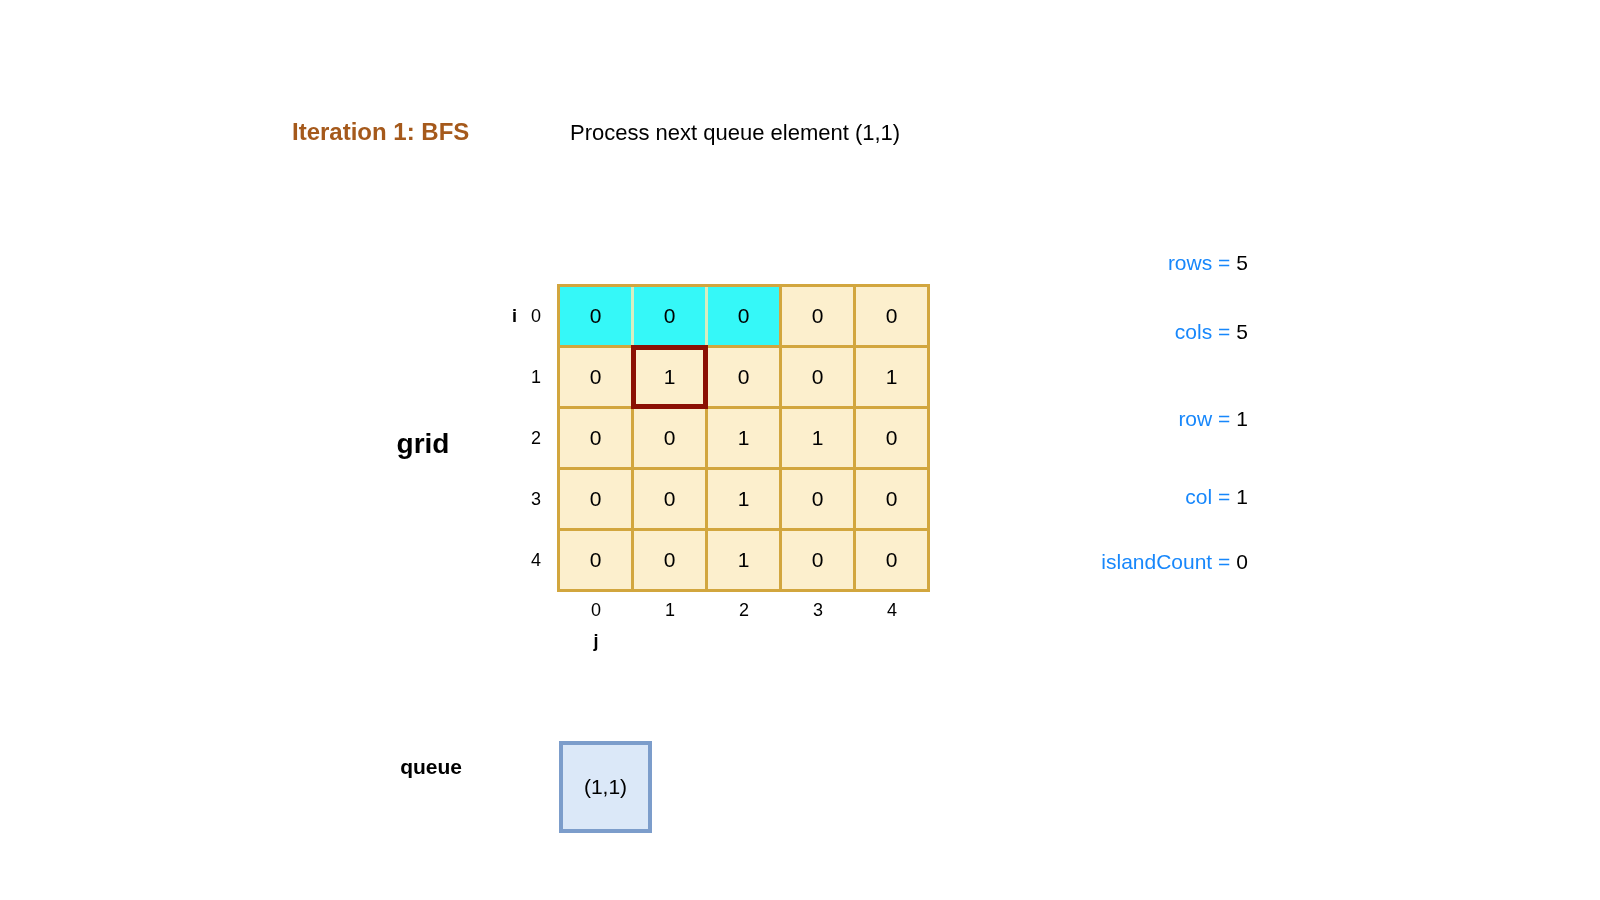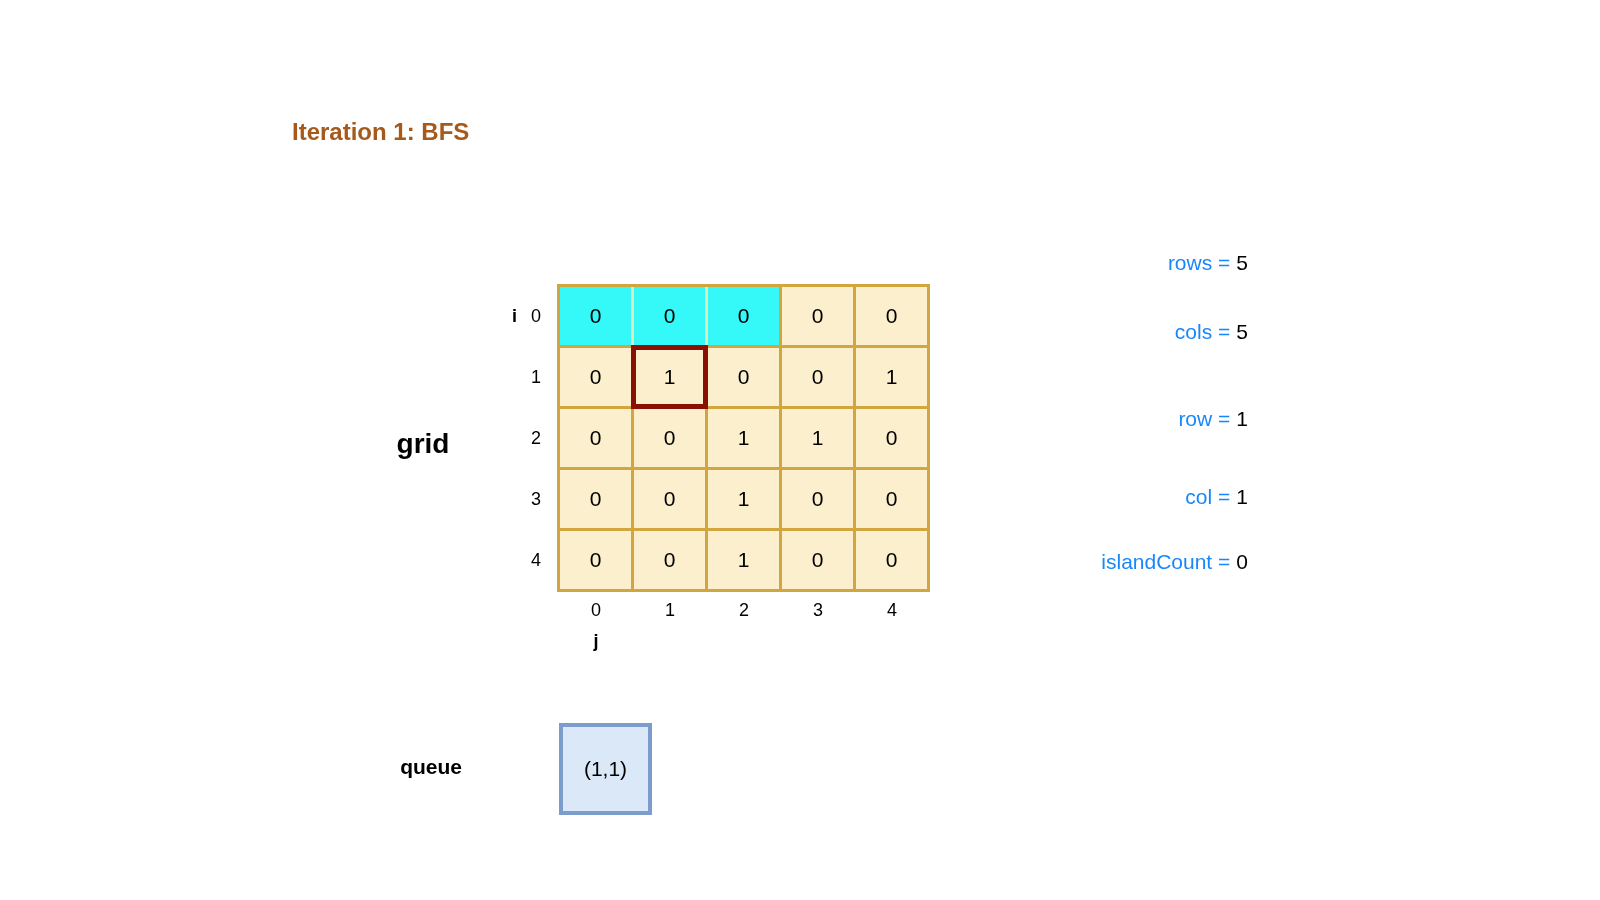--- a/index.html
+++ b/index.html
@@ -43,29 +43,30 @@
   .var-name{color:var(--c-var,#1787FB);}
   .var-value{color:var(--c-var-val,#000);margin-left:6px;}
   .queue-label{
     position:absolute;left:322px;top:755px;width:140px;text-align:right;
     font-size:21px;font-weight:bold;
   }
   .queue-items{position:absolute;left:559px;top:723px;display:flex;gap:10px;}
   .queue-item{
     box-sizing:border-box;width:93px;height:92px;
     background:var(--c-queue-bg,#DBE8F8);border:4px solid var(--c-queue-border,#7C9DCB);
-    display:flex;align-items:center;justify-content:center;font-size:21px;
+    display:flex;align-items:center;justify-content:center;font-size:21px;margin-top:18px;
   }
 </style>
 </head>
 <body>
 
 <div class="canvas" id="canvas" style="--c-title: #A5591B; --c-var: #1787FB; --c-var-val: #000000; --c-grid-border: #D2A63E; --c-cell: #FCEFCD; --c-visited: #35F8F8; --c-visited-div: #D8EEC0; --c-current: #8B1004; --c-queue-bg: #DBE8F8; --c-queue-border: #7C9DCB;">
 
   <div class="title">Iteration 1: BFS</div>
+  <div class="subtitle">Process next queue element (1,1)</div>
 
   <div class="grid-label">grid</div>
 
   <div class="axis-i">i</div>
   <div class="axis-j">j</div>
 
   <div id="row-labels">
       <div class="row-index" style="top: 306px;">0</div>
       <div class="row-index" style="top: 367px;">1</div>
       <div class="row-index" style="top: 428px;">2</div>

